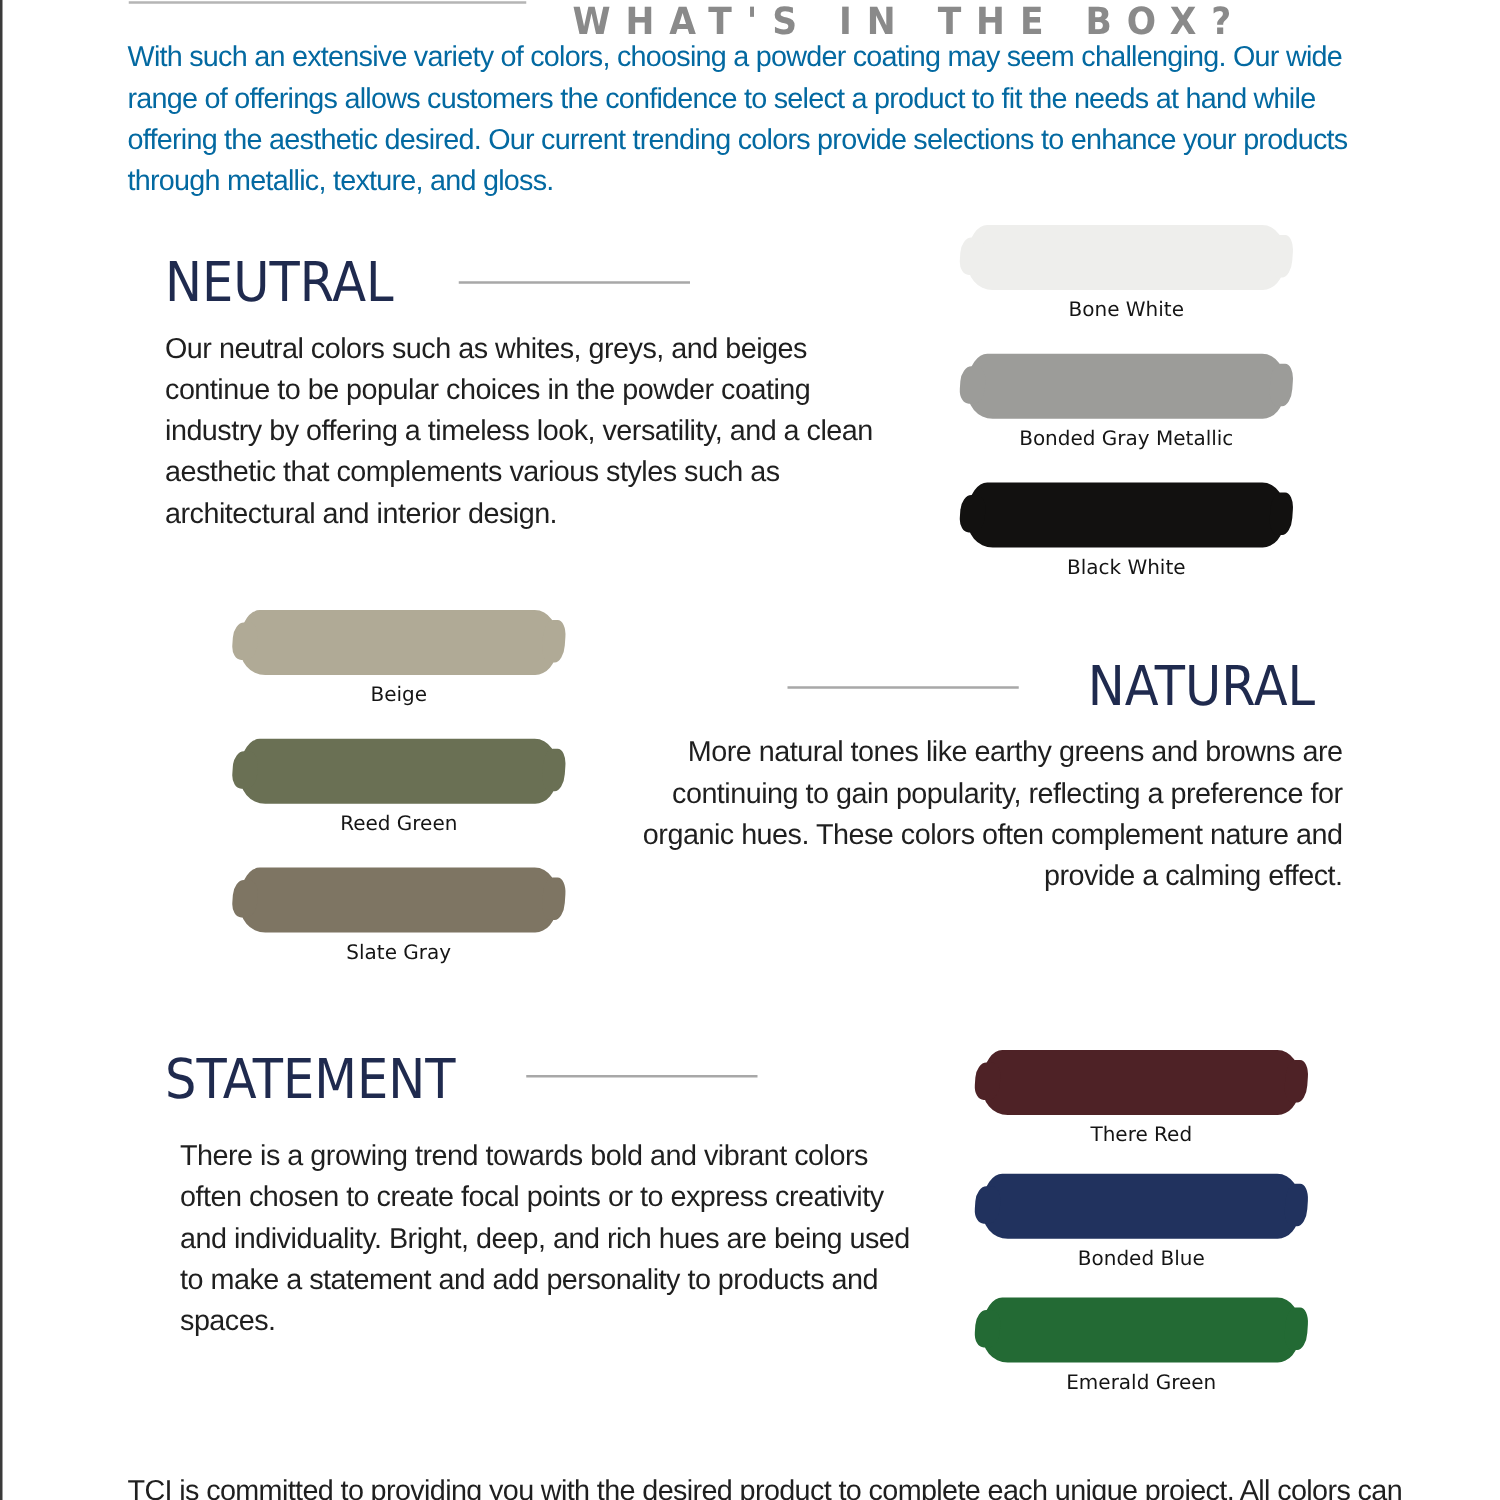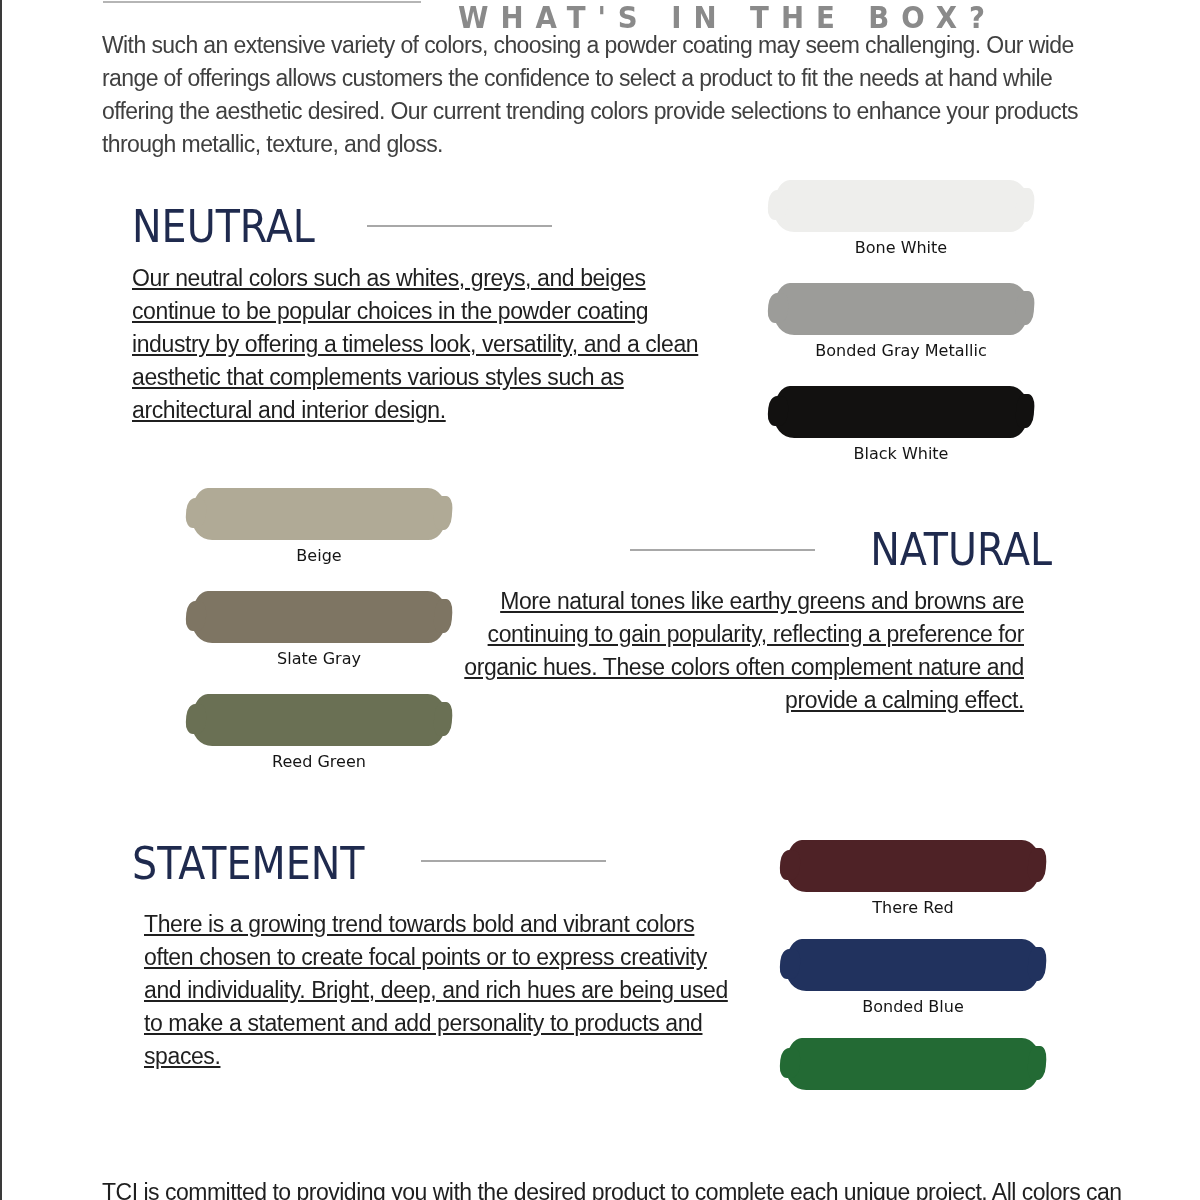--- a/index.html
+++ b/index.html
@@ -19,40 +19,39 @@
     }
     .page-heading {
       position: absolute; left: 458px; top: -20px; width: 420px;
       font-family: "DejaVu Sans", sans-serif; font-weight: bold;
       font-size: 30px; letter-spacing: 13px; color: #8a8a8a;
       white-space: nowrap; transform: scaleX(0.92); transform-origin: left top;
     }
     .intro {
       position: absolute; left: 102px; top: 29px; width: 1020px;
       font-family: "Liberation Sans", sans-serif;
-      font-size: 23px; line-height: 33px; color: #404040;
+      font-size: 23px; line-height: 33px; color: #0369a1;
       letter-spacing: -0.6px; margin: 0;
     }
     .section-title {
       position: absolute; margin: 0;
       font-family: "DejaVu Sans", sans-serif; font-weight: normal;
       font-size: 44px; color: #1f2a4e; letter-spacing: 0px;
       line-height: 1;
       transform: scaleX(0.9); transform-origin: left top;
     }
     .section-title.right { transform-origin: right top; }
     .rule {
       position: absolute; height: 2px; background: #a8a8a8;
     }
     .section-body {
       position: absolute; margin: 0;
       font-family: "Liberation Sans", sans-serif;
       font-size: 23px; line-height: 33px; color: #1f1f1f;
       letter-spacing: -0.4px;
-      text-decoration: underline;
     }
     .section-body.right { text-align: right; }
     .swatch-col { position: absolute; width: 280px; }
     .swatch-item { position: relative; height: 103px; }
     .swatch {
       position: absolute; left: 6px; top: 0; width: 254px; height: 52px;
       border-radius: 14px 20px 16px 22px / 22px 26px 20px 24px;
       transform: skewX(-4deg);
     }
     .swatch::before, .swatch::after {
@@ -104,45 +103,46 @@
   </div>
 </section>
 
 <section>
   <div class="swatch-col" style="left:186px; top:488px;">
     <div class="swatch-item">
       <div class="swatch" style="background: rgb(176, 170, 150);"></div>
       <div class="swatch-label">Beige</div>
     </div>
     <div class="swatch-item">
+      <div class="swatch" style="background: rgb(106, 112, 84);"></div>
+      <div class="swatch-label">Reed Green</div>
+    </div>
+    <div class="swatch-item">
       <div class="swatch" style="background: rgb(126, 117, 99);"></div>
       <div class="swatch-label">Slate Gray</div>
-    </div>
-    <div class="swatch-item">
-      <div class="swatch" style="background: rgb(106, 112, 84);"></div>
-      <div class="swatch-label">Reed Green</div>
     </div>
   </div>
   <div class="rule" style="left:630px; top:549px; width:185px;"></div>
   <h2 class="section-title right" style="right:148px; top:528px;">NATURAL</h2>
-  <p class="section-body right" style="left:464px; top:585px; width:560px;">More natural tones like earthy greens and browns are continuing to gain popularity, reflecting a preference for organic hues. These colors often complement nature and provide a calming effect.</p>
+  <p class="section-body right" style="left:514px; top:585px; width:560px;">More natural tones like earthy greens and browns are continuing to gain popularity, reflecting a preference for organic hues. These colors often complement nature and provide a calming effect.</p>
 </section>
 
 <section>
   <h2 class="section-title" style="left:132px; top:842px;">STATEMENT</h2>
   <div class="rule" style="left:421px; top:860px; width:185px;"></div>
   <p class="section-body" style="left:144px; top:908px; width:600px;">There is a growing trend towards bold and vibrant colors often chosen to create focal points or to express creativity and individuality. Bright, deep, and rich hues are being used to make a statement and add personality to products and spaces.</p>
   <div class="swatch-col" style="left:780px; top:840px;">
     <div class="swatch-item" style="height:99px;">
       <div class="swatch" style="background: rgb(78, 34, 38);"></div>
       <div class="swatch-label">There Red</div>
     </div>
     <div class="swatch-item" style="height:99px;">
       <div class="swatch" style="background: rgb(33, 50, 94);"></div>
       <div class="swatch-label">Bonded Blue</div>
     </div>
     <div class="swatch-item" style="height:99px;">
       <div class="swatch" style="background: rgb(35, 106, 52);"></div>
+      <div class="swatch-label">Emerald Green</div>
     </div>
   </div>
 </section>
 
 <p class="footer-text">TCI is committed to providing you with the desired product to complete each unique project. All colors can</p>
 
 </body></html>

